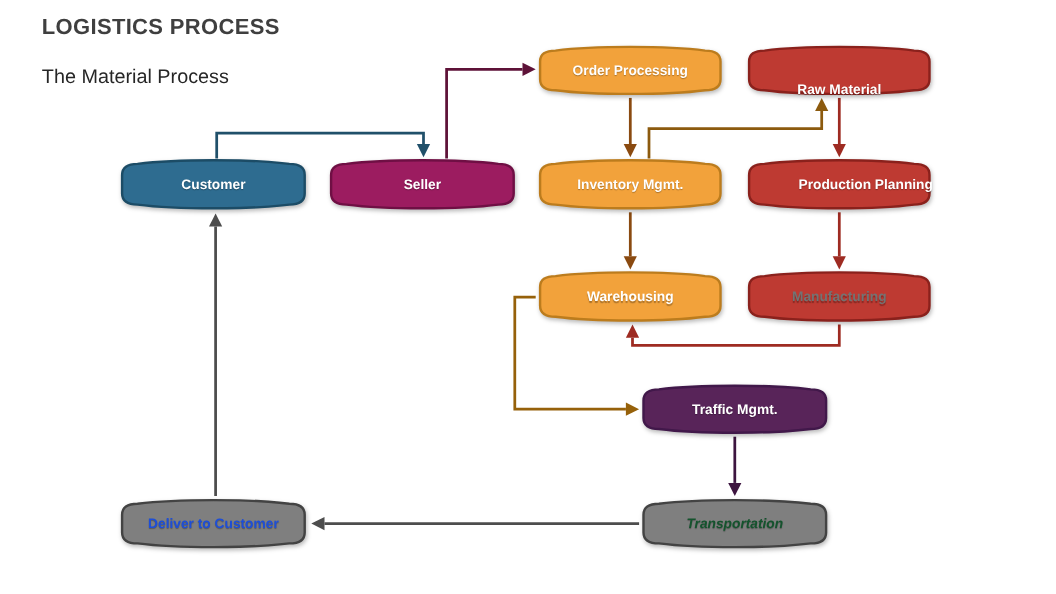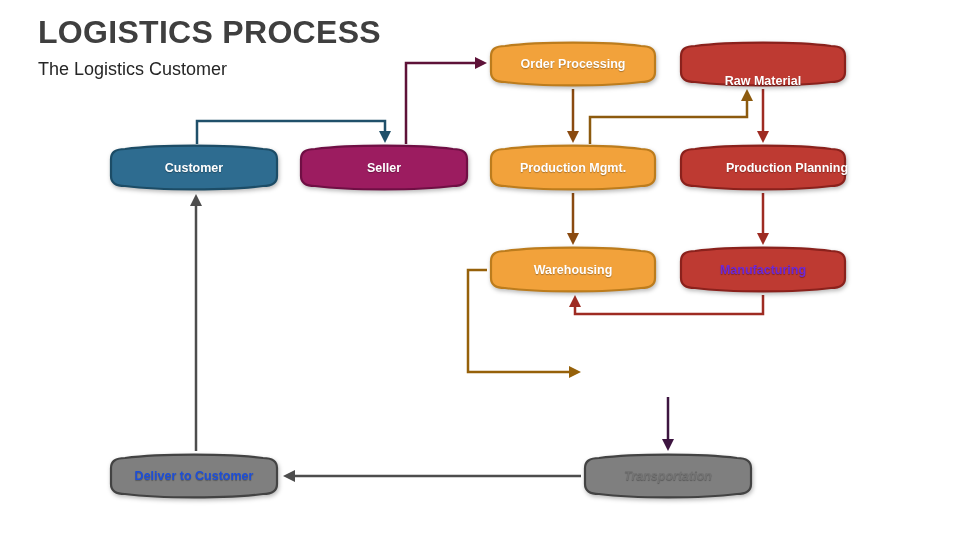--- a/index.html
+++ b/index.html
@@ -3,21 +3,21 @@
 <meta charset="utf-8">
 <style>
   html,body{margin:0;padding:0;}
   body{
     width:960px;height:540px;position:relative;overflow:hidden;
     background:#ffffff;
     font-family:"Liberation Sans", sans-serif;
   }
   .slide-title{
     position:absolute;left:38px;top:14px;
-    font-size:32px;font-weight:bold;color:#3f3f3f;letter-spacing:.3px;
+    font-size:20px;font-weight:bold;color:#3f3f3f;letter-spacing:.3px;
   }
   .slide-subtitle{
     position:absolute;left:38px;top:59px;
     font-size:18px;color:#262626;
   }
   #diagram{position:absolute;left:0;top:0;width:956px;height:540px;}
   #edge-layer{position:absolute;left:0;top:0;}
   .node{
     position:absolute;display:flex;align-items:center;justify-content:center;
   }
@@ -29,21 +29,21 @@
     position:relative;z-index:2;
     font-size:12.5px;font-weight:bold;color:#ffffff;
     text-shadow:0 1px 1px rgba(0,0,0,0.3);
     white-space:nowrap;
   }
 </style>
 </head>
 <body>
 
 <div class="slide-title">LOGISTICS PROCESS</div>
-<div class="slide-subtitle">The Logistics Customer</div>
+<div class="slide-subtitle">The Material Process</div>
 
 <div id="diagram">
   <svg id="edge-layer" width="960" height="540" viewBox="0 0 960 540">
       <g>
         <polyline points="197,144 197,121 385,121 385,131" fill="none" stroke="#20506A" stroke-width="2.5"></polyline>
         <polygon points="385,143 379,131 391,131" fill="#20506A"></polygon>
       </g>
       <g>
         <polyline points="406,144 406,63 475,63" fill="none" stroke="#5E1238" stroke-width="2.5"></polyline>
         <polygon points="487,63 475,69 475,57" fill="#5E1238"></polygon>
@@ -110,45 +110,51 @@
     <div class="node" style="left: 298px; top: 143px; width: 172px; height: 49px;">
       <svg width="172" height="49" viewBox="0 0 172 49">
         <path d="M 3,16 Q 3,6 17,6 C 51.6,1.5 120.39999999999999,1.5 155,6 Q 169,6 169,16 L 169,33 Q 169,43 155,43 C 120.39999999999999,47.5 51.6,47.5 17,43 Q 3,43 3,33 Z" fill="#9C1C60" stroke="#6F0F44" stroke-width="2.2"></path>
       </svg>
       <span class="node-label" style="color: rgb(255, 255, 255);">Seller</span>
     </div>
     <div class="node" style="left: 488px; top: 143px; width: 170px; height: 49px;">
       <svg width="170" height="49" viewBox="0 0 170 49">
         <path d="M 3,16 Q 3,6 17,6 C 51,1.5 118.99999999999999,1.5 153,6 Q 167,6 167,16 L 167,33 Q 167,43 153,43 C 118.99999999999999,47.5 51,47.5 17,43 Q 3,43 3,33 Z" fill="#F2A23B" stroke="#BC7C1D" stroke-width="2.2"></path>
       </svg>
-      <span class="node-label" style="color: rgb(255, 255, 255);">Production Mgmt.</span>
+      <span class="node-label" style="color: rgb(255, 255, 255);">Inventory Mgmt.</span>
     </div>
     <div class="node" style="left: 678px; top: 143px; width: 170px; height: 49px;">
       <svg width="170" height="49" viewBox="0 0 170 49">
         <path d="M 3,16 Q 3,6 17,6 C 51,1.5 118.99999999999999,1.5 153,6 Q 167,6 167,16 L 167,33 Q 167,43 153,43 C 118.99999999999999,47.5 51,47.5 17,43 Q 3,43 3,33 Z" fill="#BE3A32" stroke="#8A211C" stroke-width="2.2"></path>
       </svg>
       <span class="node-label" style="color: rgb(255, 255, 255); margin-left: 48px;">Production Planning</span>
     </div>
     <div class="node" style="left: 488px; top: 245px; width: 170px; height: 49px;">
       <svg width="170" height="49" viewBox="0 0 170 49">
         <path d="M 3,16 Q 3,6 17,6 C 51,1.5 118.99999999999999,1.5 153,6 Q 167,6 167,16 L 167,33 Q 167,43 153,43 C 118.99999999999999,47.5 51,47.5 17,43 Q 3,43 3,33 Z" fill="#F2A23B" stroke="#BC7C1D" stroke-width="2.2"></path>
       </svg>
       <span class="node-label" style="color: rgb(255, 255, 255);">Warehousing</span>
     </div>
     <div class="node" style="left: 678px; top: 245px; width: 170px; height: 49px;">
       <svg width="170" height="49" viewBox="0 0 170 49">
         <path d="M 3,16 Q 3,6 17,6 C 51,1.5 118.99999999999999,1.5 153,6 Q 167,6 167,16 L 167,33 Q 167,43 153,43 C 118.99999999999999,47.5 51,47.5 17,43 Q 3,43 3,33 Z" fill="#BE3A32" stroke="#8A211C" stroke-width="2.2"></path>
       </svg>
-      <span class="node-label" style="color: #6d28d9;">Manufacturing</span>
+      <span class="node-label" style="color: #737373;">Manufacturing</span>
+    </div>
+    <div class="node" style="left: 582px; top: 348px; width: 172px; height: 48px;">
+      <svg width="172" height="48" viewBox="0 0 172 48">
+        <path d="M 3,16 Q 3,6 17,6 C 51.6,1.5 120.39999999999999,1.5 155,6 Q 169,6 169,16 L 169,32 Q 169,42 155,42 C 120.39999999999999,46.5 51.6,46.5 17,42 Q 3,42 3,32 Z" fill="#582459" stroke="#41184A" stroke-width="2.2"></path>
+      </svg>
+      <span class="node-label" style="color: rgb(255, 255, 255);">Traffic Mgmt.</span>
     </div>
     <div class="node" style="left: 108px; top: 452px; width: 172px; height: 48px;">
       <svg width="172" height="48" viewBox="0 0 172 48">
         <path d="M 3,16 Q 3,6 17,6 C 51.6,1.5 120.39999999999999,1.5 155,6 Q 169,6 169,16 L 169,32 Q 169,42 155,42 C 120.39999999999999,46.5 51.6,46.5 17,42 Q 3,42 3,32 Z" fill="#7F7F7F" stroke="#434343" stroke-width="2.2"></path>
       </svg>
       <span class="node-label" style="color: #1d4ed8;">Deliver to Customer</span>
     </div>
     <div class="node" style="left: 582px; top: 452px; width: 172px; height: 48px;">
       <svg width="172" height="48" viewBox="0 0 172 48">
         <path d="M 3,16 Q 3,6 17,6 C 51.6,1.5 120.39999999999999,1.5 155,6 Q 169,6 169,16 L 169,32 Q 169,42 155,42 C 120.39999999999999,46.5 51.6,46.5 17,42 Q 3,42 3,32 Z" fill="#7F7F7F" stroke="#434343" stroke-width="2.2"></path>
       </svg>
-      <span class="node-label" style="color: #737373; font-style: italic;">Transportation</span>
+      <span class="node-label" style="color: #14532d; font-style: italic;">Transportation</span>
     </div>
   </div>
 
 </body></html>

